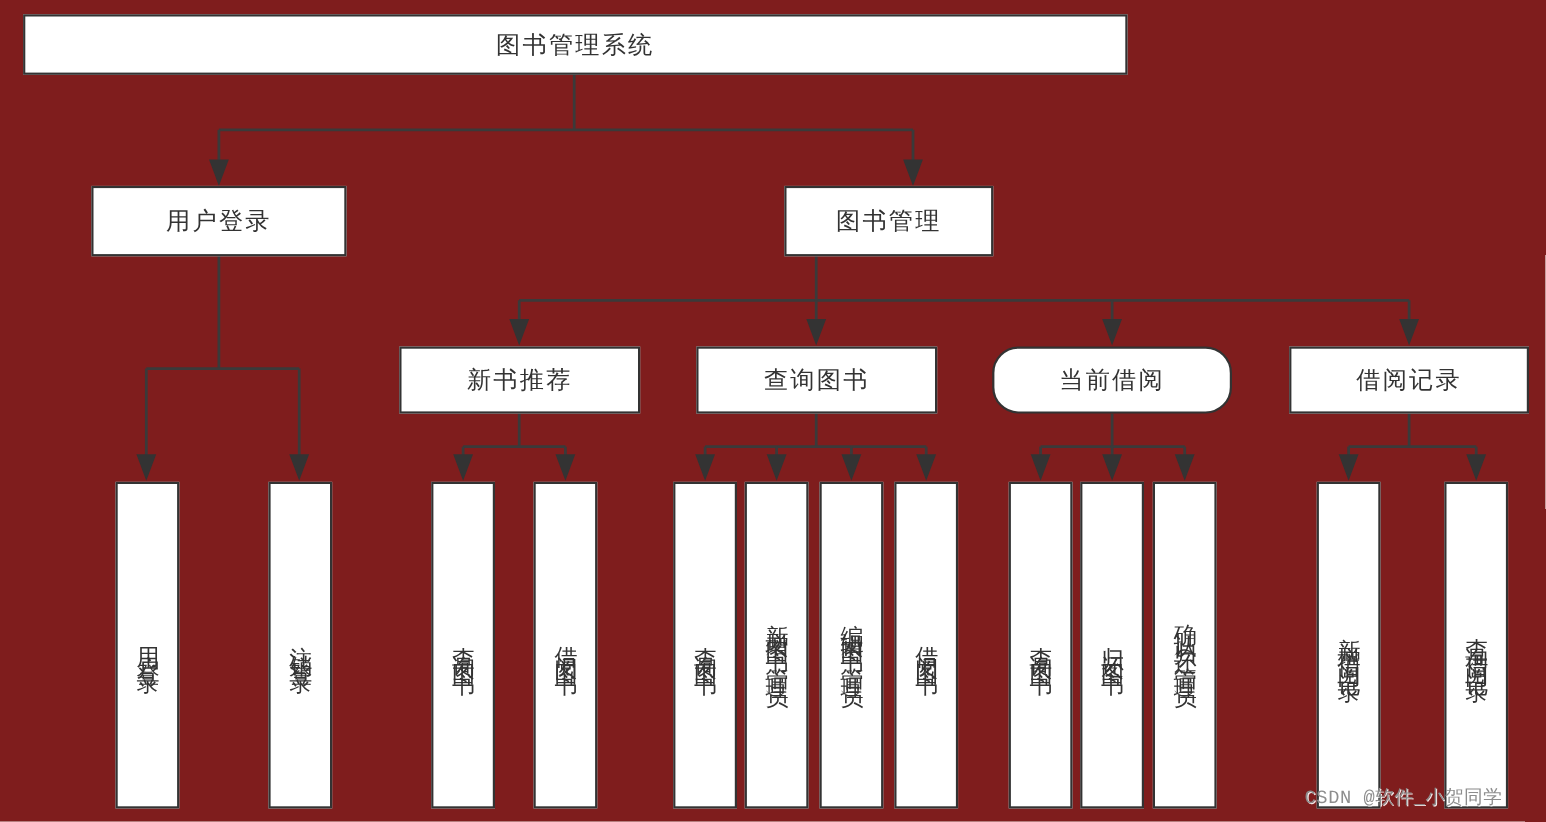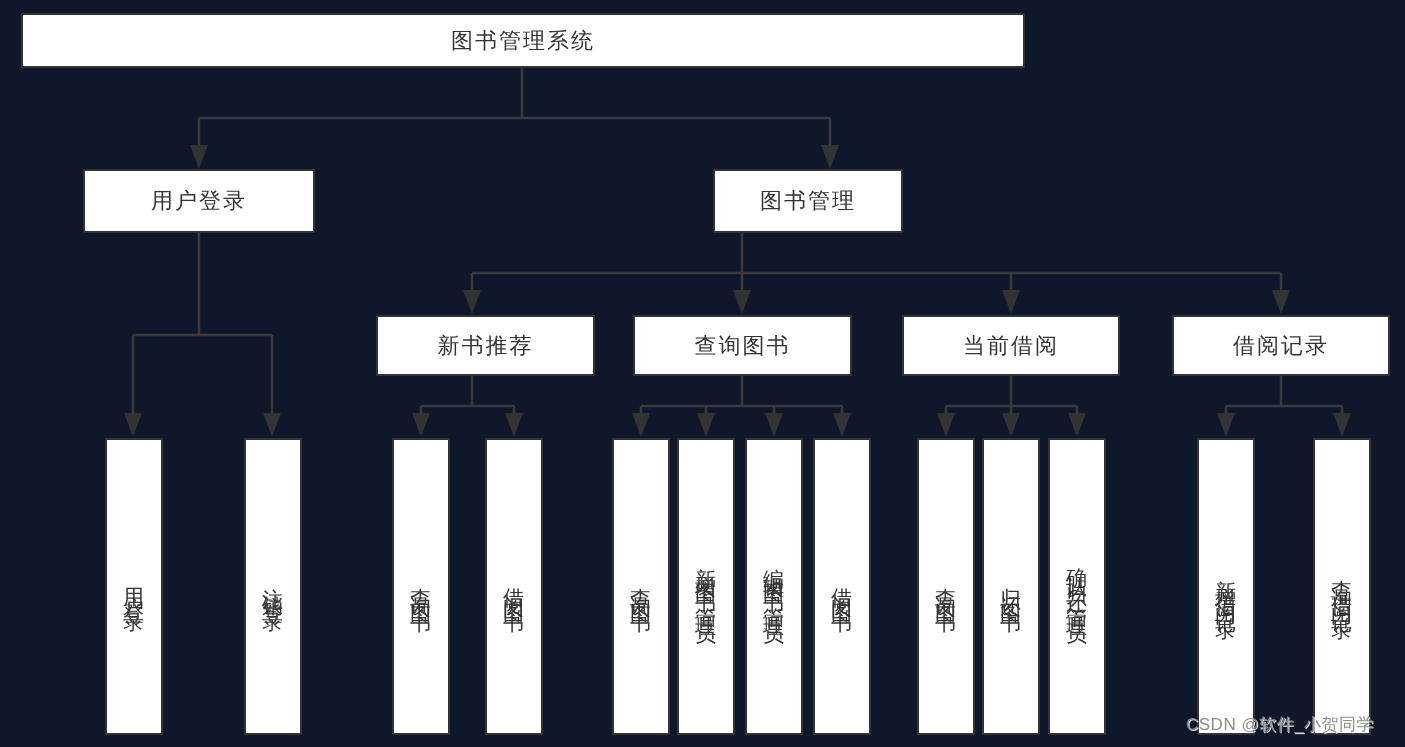--- a/index.html
+++ b/index.html
@@ -1,20 +1,20 @@
 <!DOCTYPE html>
 <html><head>
 <meta charset="utf-8">
 <style>
   html, body { margin: 0; padding: 0; background: #ffffff; }
   .canvas {
     position: relative;
     width: 1405px;
     height: 747px;
-    background: #0f172a;
+    background: #7f1d1d;
     font-family: "Liberation Sans", "DejaVu Sans", sans-serif;
     overflow: hidden;
   }
   .connectors {
     position: absolute;
     left: 0; top: 0;
     width: 1405px; height: 747px;
     pointer-events: none;
   }
   .node {
@@ -29,23 +29,23 @@
   }
   .hlabel {
     font-size: 22px;
     letter-spacing: 2px;
     color: #333333;
     white-space: nowrap;
   }
   .node-root   { left: 21px;  top: 13px;  width: 1004px; height: 55px; }
   .node-l2-a   { left: 83px;  top: 169px; width: 232px;  height: 64px; }
   .node-l2-b   { left: 713px; top: 169px; width: 190px;  height: 64px; }
-  .node-l3-0   { left: 376px; top: 315px; width: 219px;  height: 61px; text-align: center; }
+  .node-l3-0   { left: 363px; top: 315px; width: 219px;  height: 61px; text-align: center; }
   .node-l3-1   { left: 633px; top: 315px; width: 219px;  height: 61px; }
-  .node-l3-2   { left: 902px; top: 315px; width: 218px;  height: 61px; }
+  .node-l3-2   { left: 902px; top: 315px; width: 218px;  height: 61px; border-radius: 24px; }
   .node-l3-3   { left: 1172px;top: 315px; width: 218px;  height: 61px; }
   .leaf {
     position: absolute;
     top: 438px;
     width: 58px;
     height: 297px;
     background: #ffffff;
     border: 2.5px solid #333333;
     box-sizing: border-box;
     display: flex;
@@ -63,20 +63,21 @@
   }
   .watermark {
     position: absolute;
     left: 1186px;
     top: 713px;
     font-size: 17px;
     letter-spacing: 0.5px;
     color: #8d8d8d;
     text-shadow: 1px 1px 0 rgba(255,255,255,0.9);
     white-space: nowrap;
+    font-family: Liberation Mono, monospace;
   }
 </style>
 </head>
 <body>
 
 <div class="canvas">
 
   <svg class="connectors" viewBox="0 0 1405 747" xmlns="http://www.w3.org/2000/svg">
     <g stroke="#3a3a3a" stroke-width="2.5" fill="none">
 

